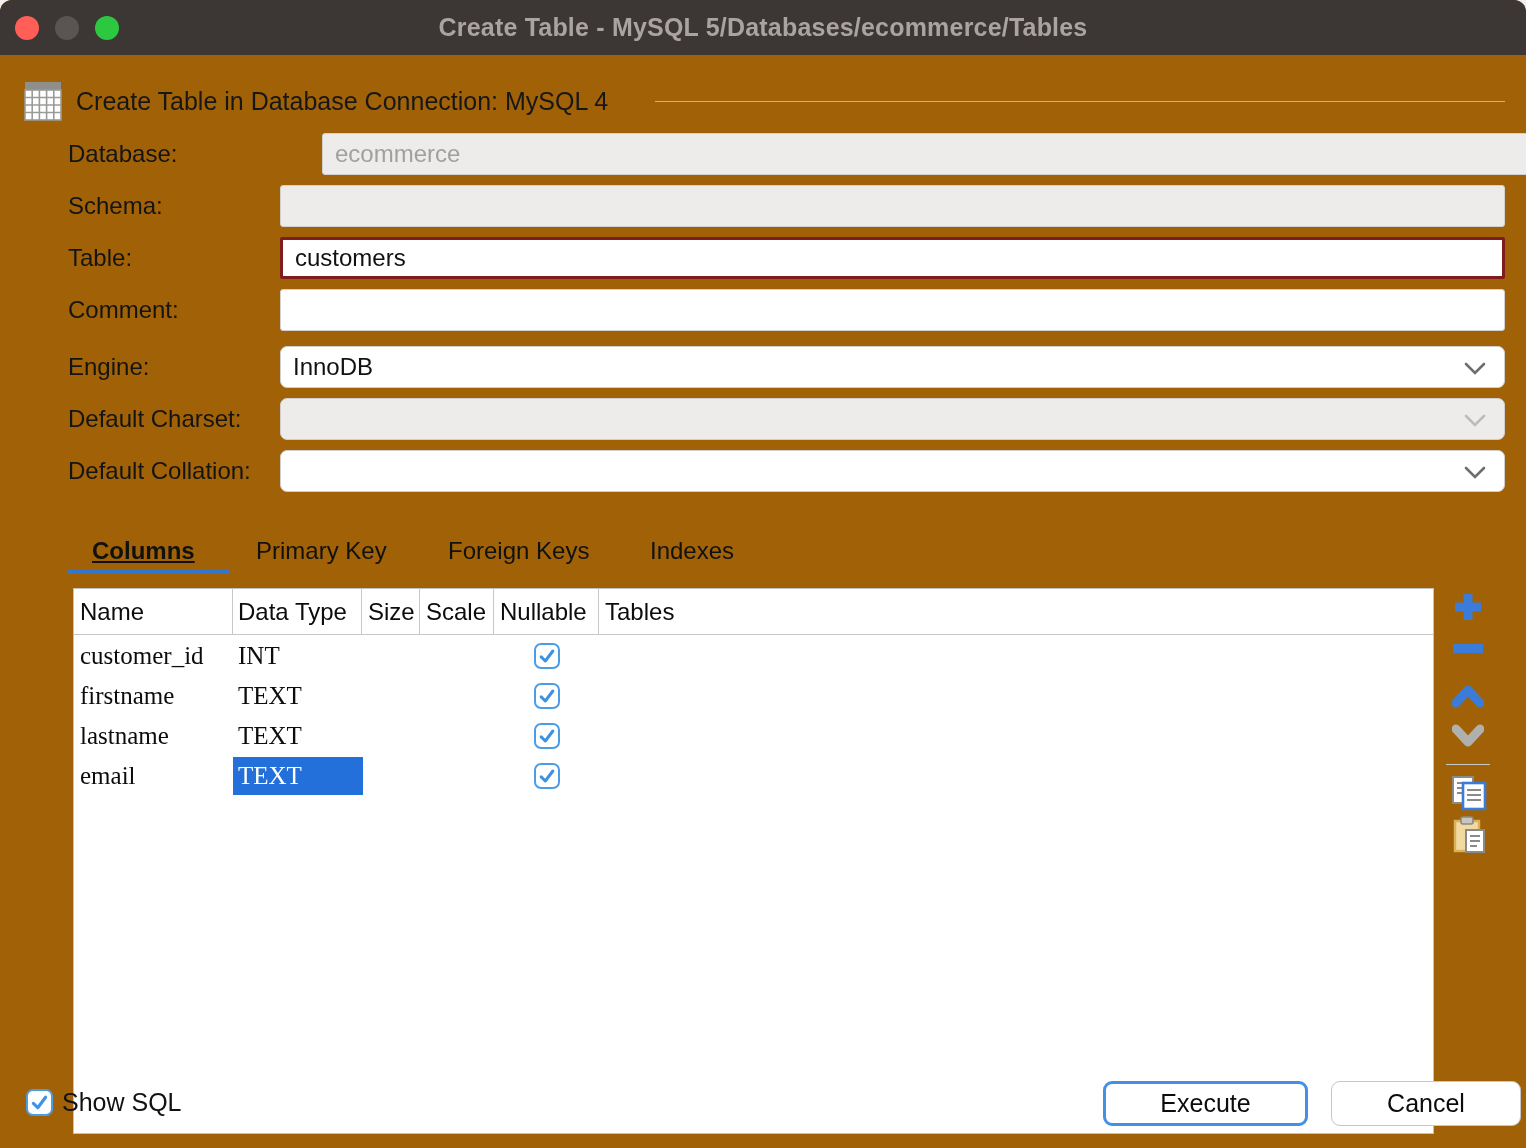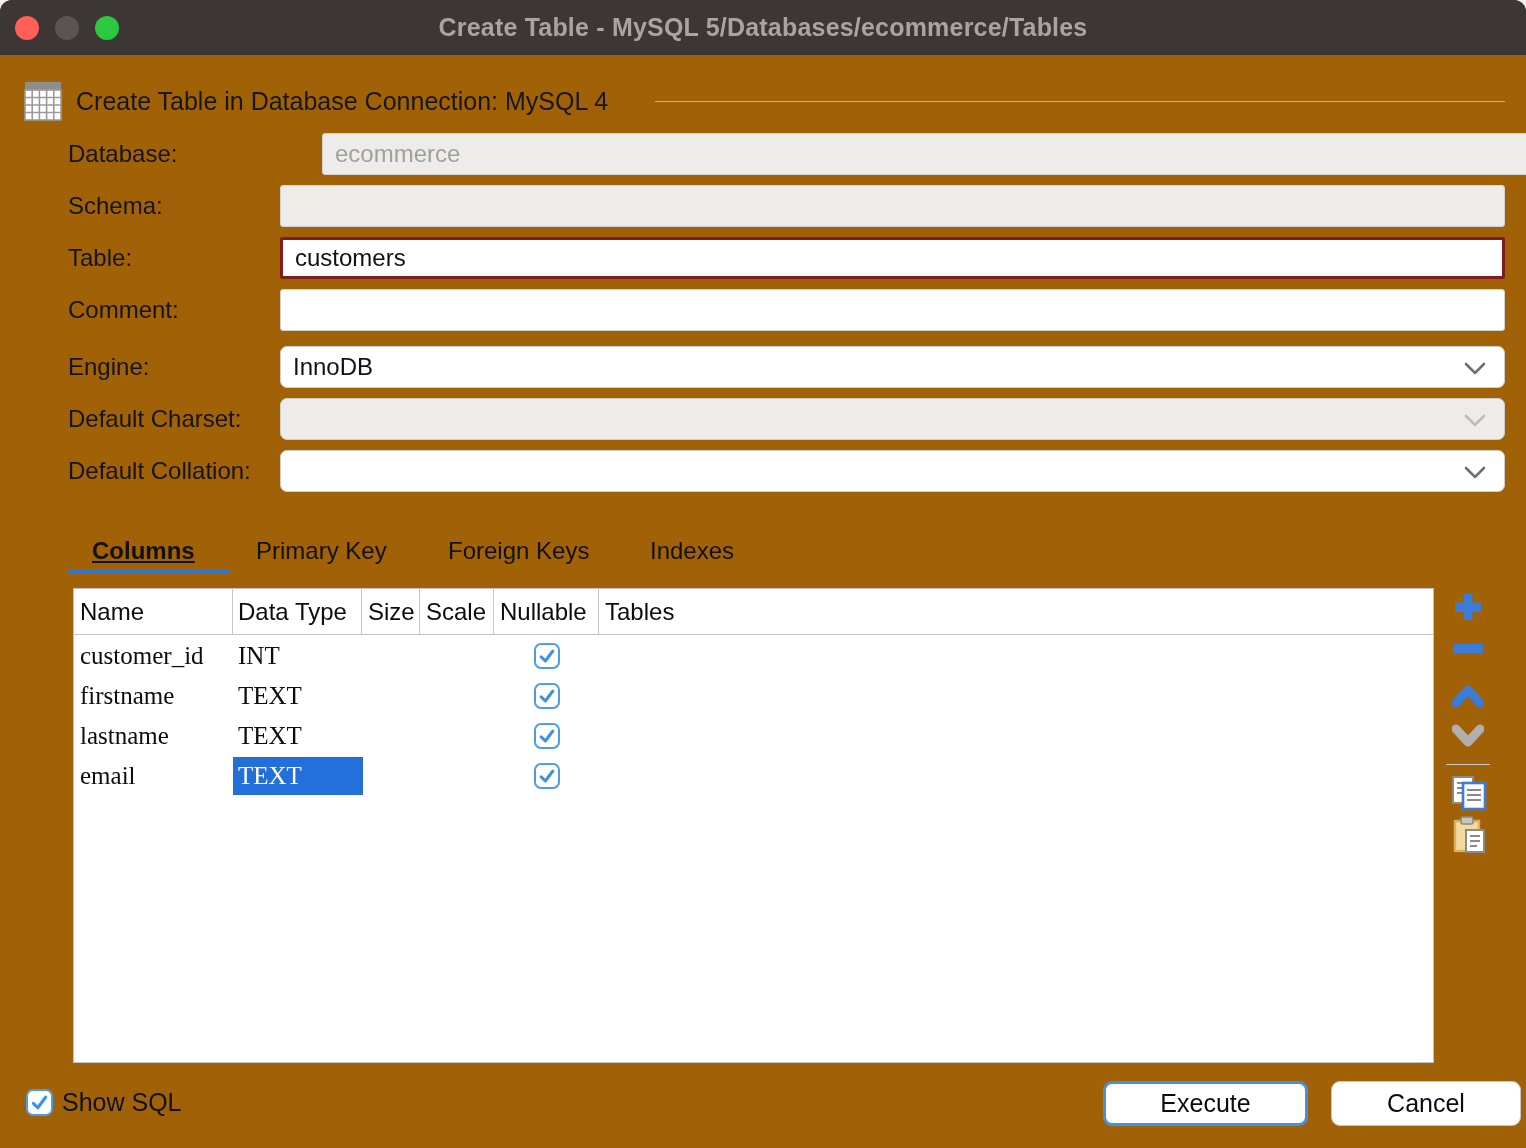--- a/index.html
+++ b/index.html
@@ -46,21 +46,21 @@
     display:flex; align-items:center; justify-content:space-between;
   }
   .dropdown.disabled { background:#edecea; }
   .dropdown .chev { flex:0 0 auto; margin-right:6px; }
   
   .tab { position:absolute; top:532px; font-size:24px; color:#111; height:38px; line-height:38px; }
   .tab.active { font-weight:bold;text-decoration:underline; }
   .tab-underline { position:absolute; left:68px; top:569px; width:162px; height:5px; background:#3376cc; }
   
   .grid {
-    position:absolute; left:73px; top:588px; width:1361px; height:475px;
+    position:absolute; left:73px; top:588px; width:1361px; height:546px;
     background:#fff; border:1px solid #c2c2c0;
   }
   .grid-header { position:absolute; left:0; top:0; width:100%; height:46px; border-bottom:1px solid #c6c6c4; }
   .gh-label { position:absolute; top:0; line-height:46px; font-size:24px; color:#0c0c0c; white-space:nowrap; }
   .vline { position:absolute; top:0; width:1px; height:46px; background:#c8c8c6; }
   .grow { position:absolute; left:0; width:100%; height:40px; }
   .gcell { position:absolute; top:0; line-height:40px; font-size:25px; color:#0c0c0c; white-space:nowrap;font-family:Liberation Serif, serif; }
   .cell-name { left:6px; }
   .cell-type { left:164px; }
   .cell-type.selected {

